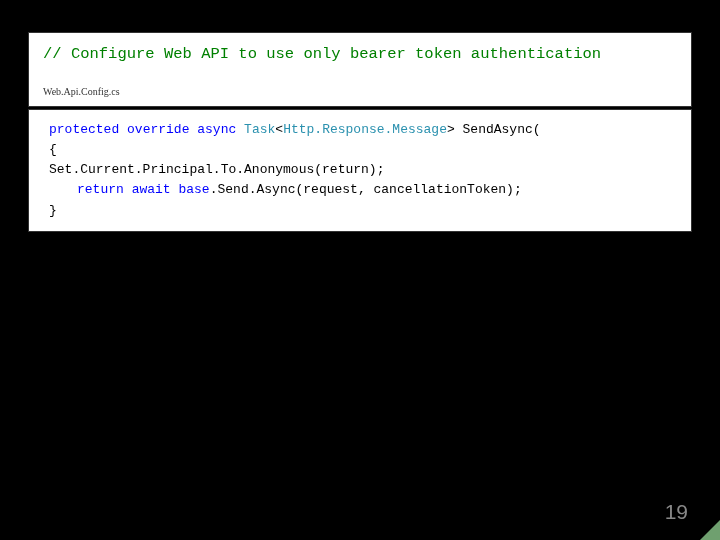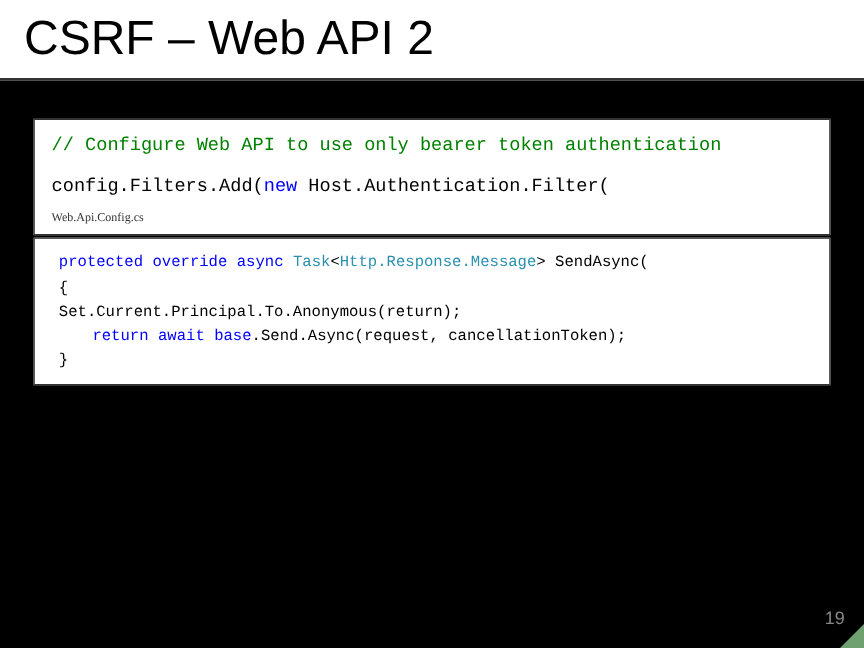--- a/index.html
+++ b/index.html
@@ -57,53 +57,47 @@
   .plain   { color: #000; }
   .caption {
     font-family: Liberation Serif, serif;
     font-size: 10px;
     color: #333;
     margin-top: 8px;
   }
   .page-number {
     position: absolute;
     bottom: 16px;
-    right: 16px;
+    right: 32px;
     color: #888;
-    font-size: 15px;
+    font-size: 21px;
     font-family: Arial, sans-serif;
   }
   .accent-corner {
     position: absolute;
     right: 0;
     bottom: 0;
     width: 0;
     height: 0;
     border-left: 20px solid transparent;
     border-bottom: 20px solid #6fa06f;
   }
   .spacer { height: 12px; }
 </style>
 </head>
 <body>
 
 <div class="slide">
 
-  <div class="title-area">
-    <h1>CSRF – Web API 2</h1>
-  </div>
 
   <div class="content">
 
     <div class="code-box">
       <div><span class="comment">// Configure Web API to use only bearer token authentication</span></div>
       <div class="spacer"></div>
-      <div>
-        <span class="plain">config.</span><span class="plain">Filters.</span><span class="plain">Add(</span><span class="keyword">new</span><span class="plain"> Host.Authentication.Filter(</span>
-      </div>
       <div class="caption">Web.Api.Config.cs</div>
     </div>
 
     <div class="code-box second">
       <div>
         <span class="keyword">protected</span>
         <span class="keyword">override</span>
         <span class="keyword">async</span>
         <span class="type">Task</span><span class="plain">&lt;</span><span class="type">Http.Response.Message</span><span class="plain">&gt;</span><span class="plain"> SendAsync(</span>
       </div>

